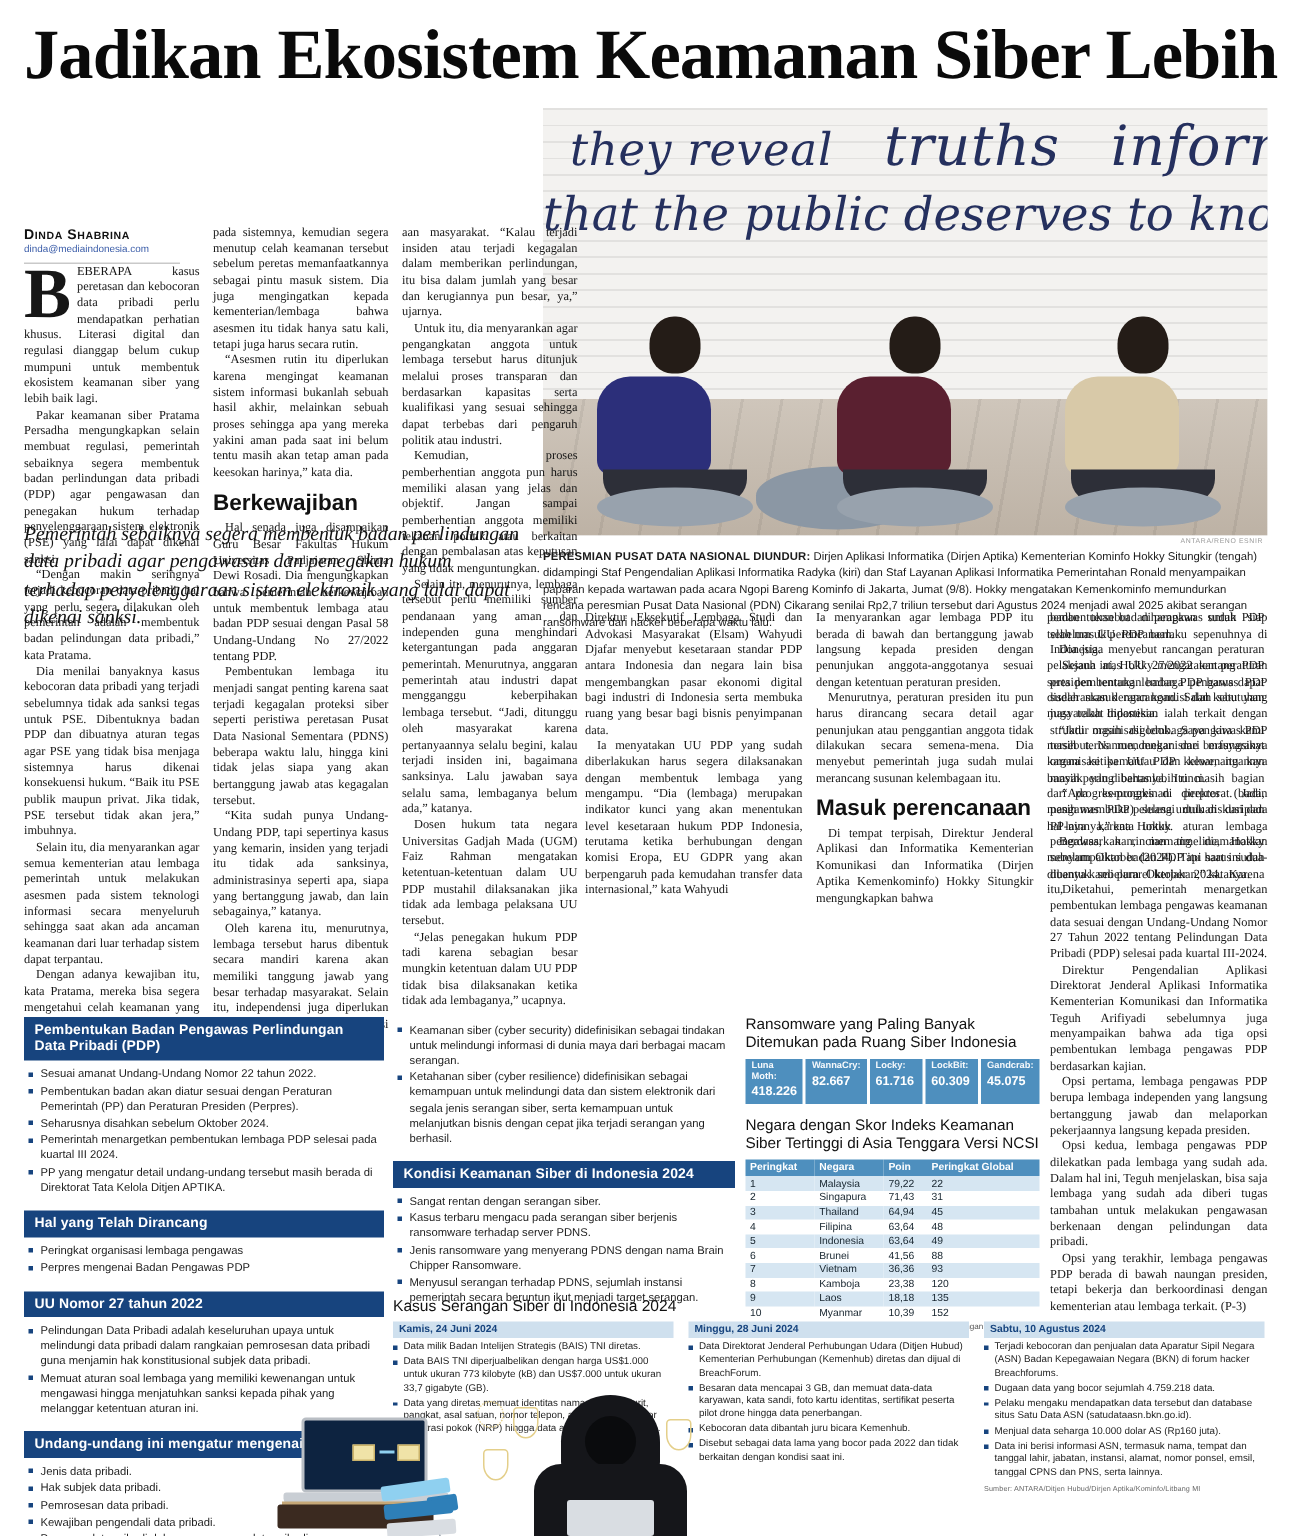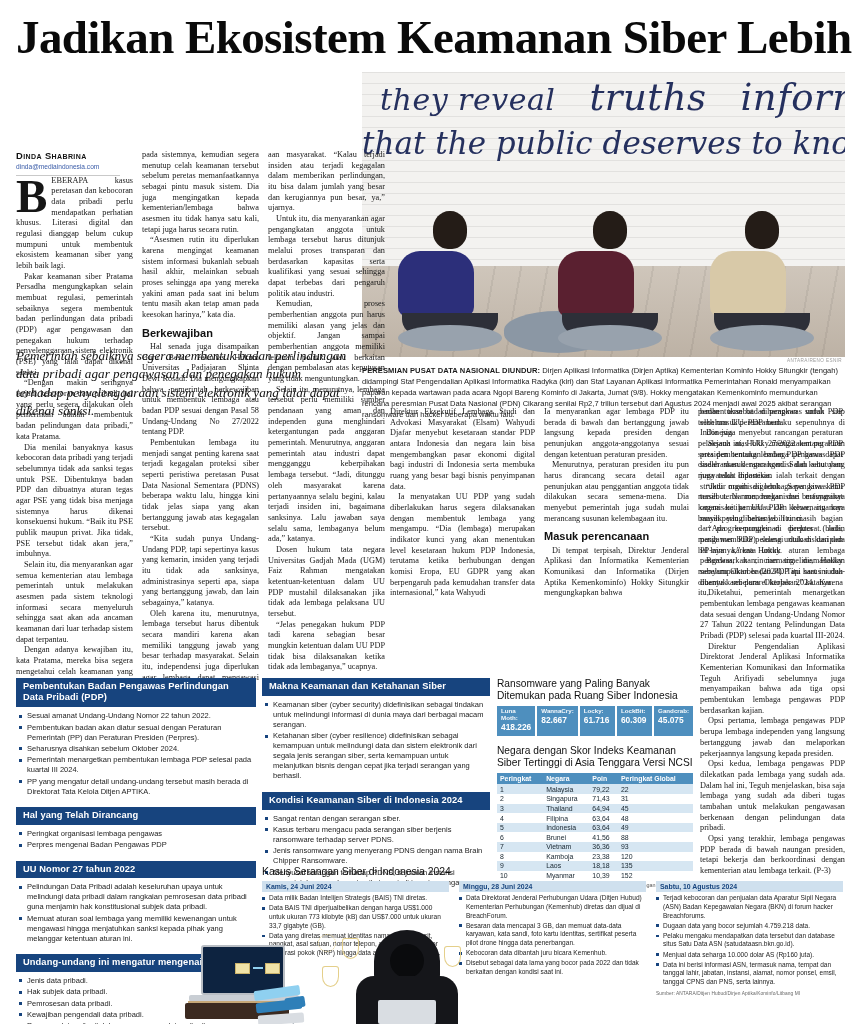--- a/index.html
+++ b/index.html
@@ -98,21 +98,21 @@
     font-family: "Liberation Sans", sans-serif;
     font-size: 6.6px; color:#3a5ca8; margin-top:1px; padding-bottom:3px;
     border-bottom:1px solid #c9c9c9; width:104px;
   }
 
   .col { font-size: 8.25px; line-height: 1.295; text-align: justify; color:#161616; }
   .col p { text-indent: 8px; margin-bottom: 0; }
   .col p.noind { text-indent: 0; }
   .col h4 {
     font-family:"Liberation Sans", sans-serif;
-    font-size: 11px; font-weight:700; color:#111;
+    font-size: 15px; font-weight:700; color:#111;
     margin: 5px 0 2px; text-indent:0;
   }
   .dropcap { float:left; font-size:47px; line-height:.78; font-weight:700; padding:2px 4px 0 0; }
 
   
   .upper-cols {
     position:absolute; left:16px; top:150px; width:370px;
     display:flex; gap:9px;
   }
   .upper-cols .col { width:117px; }
@@ -393,21 +393,20 @@
           <li>Kewajiban pengendali data pribadi.</li>
           <li>Prosesor data pribadi dalam pemrosesan data pribadi.</li>
 
         </ul>
       </div>
     </div>
   </div>
 
   <div class="panel-mid">
     <div class="infobox">
-      <div class="ib-head">Makna Keamanan dan Ketahanan Siber</div>
       <div class="ib-body">
         <ul>
           <li>Keamanan siber (cyber security) didefinisikan sebagai tindakan untuk melindungi informasi di dunia maya dari berbagai macam serangan.</li>
           <li>Ketahanan siber (cyber resilience) didefinisikan sebagai kemampuan untuk melindungi data dan sistem elektronik dari segala jenis serangan siber, serta kemampuan untuk melanjutkan bisnis dengan cepat jika terjadi serangan yang berhasil.</li>
         </ul>
       </div>
     </div>
     <div class="infobox">
       <div class="ib-head">Kondisi Keamanan Siber di Indonesia 2024</div>
       <div class="ib-body">

